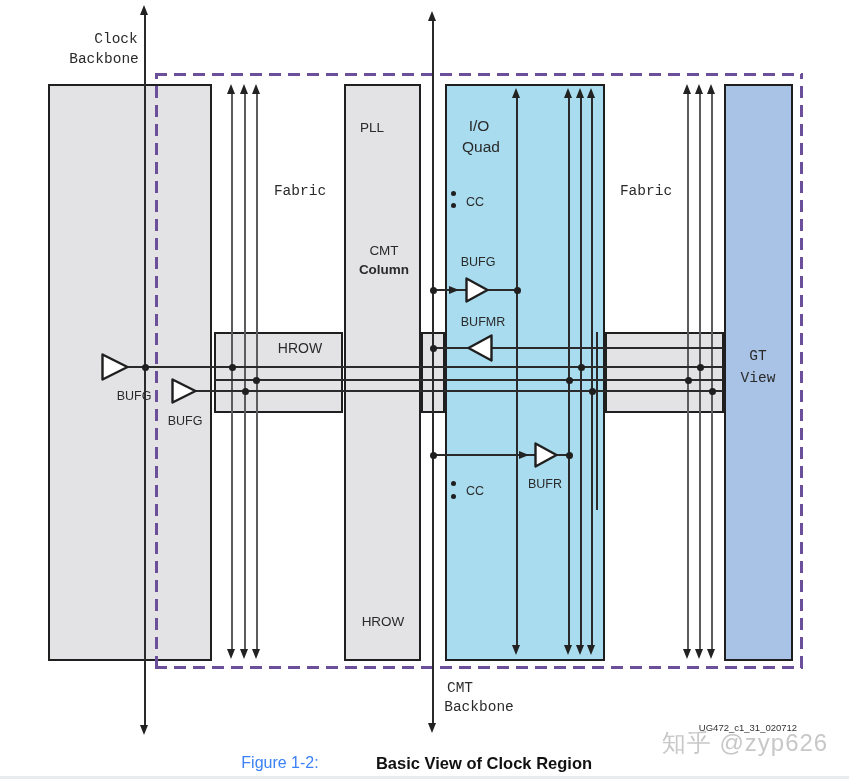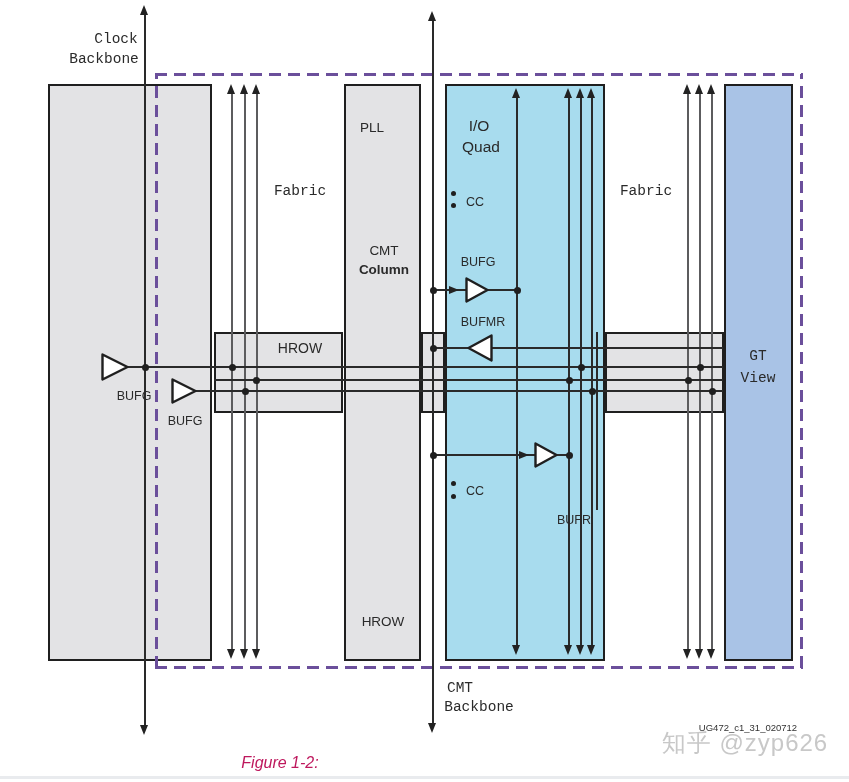--- a/index.html
+++ b/index.html
@@ -20,21 +20,21 @@
   .arr-dn { border-left:4.5px solid transparent; border-right:4.5px solid transparent; border-top:10px solid #222; }
   .arr-rt { border-top:4.5px solid transparent; border-bottom:4.5px solid transparent; border-left:10px solid #222; }
   .dot   { position:absolute; width:7px; height:7px; border-radius:50%; background:#1f1f1f; }
   .ccdot { position:absolute; width:5px; height:5px; border-radius:50%; background:#1f1f1f; }
   .dash-h { position:absolute; height:3px; background:repeating-linear-gradient(90deg,#6b4f9b 0 12px,transparent 12px 19px); }
   .dash-v { position:absolute; width:3px;  background:repeating-linear-gradient(0deg,#6b4f9b 0 12px,transparent 12px 19px); }
   .lbl { position:absolute; transform:translate(-50%,-50%); white-space:nowrap; color:#2a2a2a; font-size:13.5px; }
   .lbl-lg { font-size:14.5px;font-family:Liberation Mono, monospace; }
   .lbl-sm { font-size:12.5px; }
   .buf { position:absolute; }
-  .caption-label { position:absolute; transform:translate(-50%,-50%); font-style:italic; font-size:16px; color:#be185d; white-space:nowrap; }
+  .caption-label { position:absolute; transform:translate(-50%,-50%); font-size:16px; color:#3b82f6; white-space:nowrap; }
   .caption-title { position:absolute; transform:translate(-50%,-50%); font-weight:bold; font-size:16.5px; color:#111; white-space:nowrap; }
   .ugref { position:absolute; transform:translate(-50%,-50%); font-size:9.5px; color:#333; white-space:nowrap; }
   .wmark { position:absolute; transform:translate(-50%,-50%); font-size:24px; color:#c8c8c8; letter-spacing:1px; white-space:nowrap; text-shadow:1px 1px 0 #ffffff; }
   .footrule { position:absolute; left:0; width:849px; top:776px; height:3px; background:#e9ebee; }
 </style>
 </head>
 <body>
 
 <div class="stage">
 
@@ -153,31 +153,32 @@
   <div class="lbl" style="left:383px;top:621px;">HROW</div>
 
   <div class="lbl" style="left:479px;top:126px;font-size:15.5px;">I/O</div>
   <div class="lbl" style="left:481px;top:147px;font-size:15.5px;">Quad</div>
 
   <div class="lbl lbl-sm" style="left:475px;top:202px;">CC</div>
   <div class="lbl lbl-sm" style="left:475px;top:491px;">CC</div>
 
   <div class="lbl lbl-sm" style="left:478px;top:262px;">BUFG</div>
   <div class="lbl lbl-sm" style="left:483px;top:322px;">BUFMR</div>
-  <div class="lbl lbl-sm" style="left:574px;top:484px;margin-top:36px;">BUFR</div>
+  <div class="lbl lbl-sm" style="left:545px;top:484px;">BUFR</div>
 
   <div class="lbl" style="left:300px;top:348px;font-size:14px;">HROW</div>
 
   <div class="lbl lbl-lg" style="left:758px;top:356px;">GT</div>
   <div class="lbl lbl-lg" style="left:758px;top:378px;">View</div>
 
   <div class="lbl lbl-sm" style="left:126px;top:396px;padding-left:16px;">BUFG</div>
   <div class="lbl lbl-sm" style="left:185px;top:421px;">BUFG</div>
 
   <div class="lbl lbl-lg" style="left:460px;top:688px;">CMT</div>
   <div class="lbl lbl-lg" style="left:479px;top:707px;">Backbone</div>
 
   <div class="ugref" style="left:748px;top:727px;">UG472_c1_31_020712</div>
   <div class="wmark" style="left:745px;top:743px;">知乎 @zyp626</div>
   <div class="caption-label" style="left:280px;top:763px;">Figure 1-2:</div>
+  <div class="caption-title" style="left:484px;top:763px;">Basic View of Clock Region</div>
   <div class="footrule"></div>
 
 </div>
 
 </body></html>

